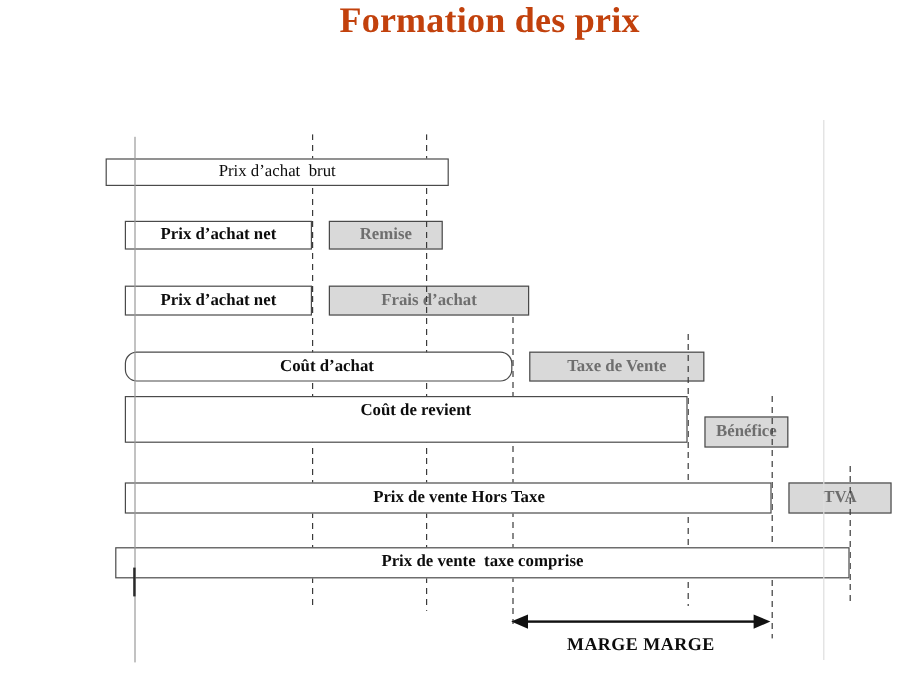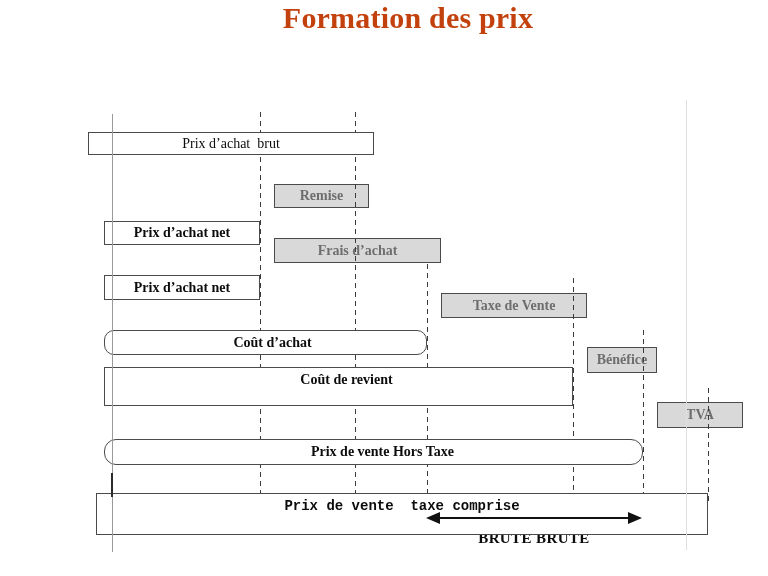--- a/index.html
+++ b/index.html
@@ -17,38 +17,38 @@
     position:absolute; left:82px; top:74px; margin:0;
     font-size:17px; color:#000; white-space:pre;
   }
   
   .seg{
     position:absolute; box-sizing:border-box;
     border:1px solid #4a4a4a; background:#ffffff;
     font-size:14px; text-align:center; white-space:pre;
     color:#0c0c0c; z-index:5; overflow:hidden;
   }
-  .seg.bold{font-weight:bold;margin-top:37px;}
+  .seg.bold{font-weight:bold;}
   .seg.gray{
     background:var(--gray-fill,#d9d9d9);
     color:var(--gray-text,#6e6e6e);
     font-weight:bold; z-index:3;margin-left:14px;
   }
   .r1a{left:88px; top:132px; width:286px; height:23px; line-height:21px;}
   .r2a{left:104px; top:184px; width:156px; height:24px; line-height:22px;}
   .r2b{left:260px; top:184px; width:95px;  height:24px; line-height:22px;}
   .r3a{left:104px; top:238px; width:156px; height:25px; line-height:23px;}
   .r3b{left:260px; top:238px; width:167px; height:25px; line-height:23px;}
   .r4a{left:104px; top:293px; width:323px; height:25px; line-height:23px; text-indent:14px;border-radius:10px;}
   .r4b{left:427px; top:293px; width:146px; height:25px; line-height:23px;}
   .r5a{left:104px; top:330px; width:469px; height:39px; line-height:24px; text-indent:16px;}
   .r5b{left:573px; top:347px; width:70px;  height:26px; line-height:24px;}
-  .r6a{left:104px; top:402px; width:539px; height:26px; line-height:24px; text-indent:18px;border-radius:12px;}
+  .r6a{left:104px; top:402px; width:539px; height:26px; line-height:24px; text-indent:18px;}
   .r6b{left:643px; top:402px; width:86px;  height:26px; line-height:24px;}
-  .r7a{left:96px;  top:456px; width:612px; height:42px; line-height:24px;font-family:Liberation Mono, monospace;}
+  .r7a{left:96px;  top:456px; width:612px; height:26px; line-height:24px;}
   
   .vdash{
     position:absolute; width:1px; z-index:4;
     background:repeating-linear-gradient(to bottom,#3a3a3a 0 5px,transparent 5px 9px);
   }
   .d260{left:260px; top:112px; height:393px;}
   .d355{left:355px; top:112px; height:397px;}
   .d427{left:427px; top:264px; height:256px;}
   .d573{left:573px; top:278px; height:227px;}
   .d643{left:643px; top:330px; height:202px;}
@@ -102,16 +102,16 @@
     <div class="seg gray r5b">Bénéfice</div>
 
     <div class="seg bold r6a">Prix de vente Hors Taxe</div>
     <div class="seg gray r6b">TVA</div>
 
     <div class="seg bold r7a">Prix de vente  taxe comprise</div>
 
     <div id="arrow-line"></div>
     <div id="ahead-l" class="ahead"></div>
     <div id="ahead-r" class="ahead"></div>
-    <div id="marge-label">BRUTE BRUTE</div>
+    <div id="marge-label">MARGE MARGE</div>
 
   </div>
 </div>
 
 </body></html>

